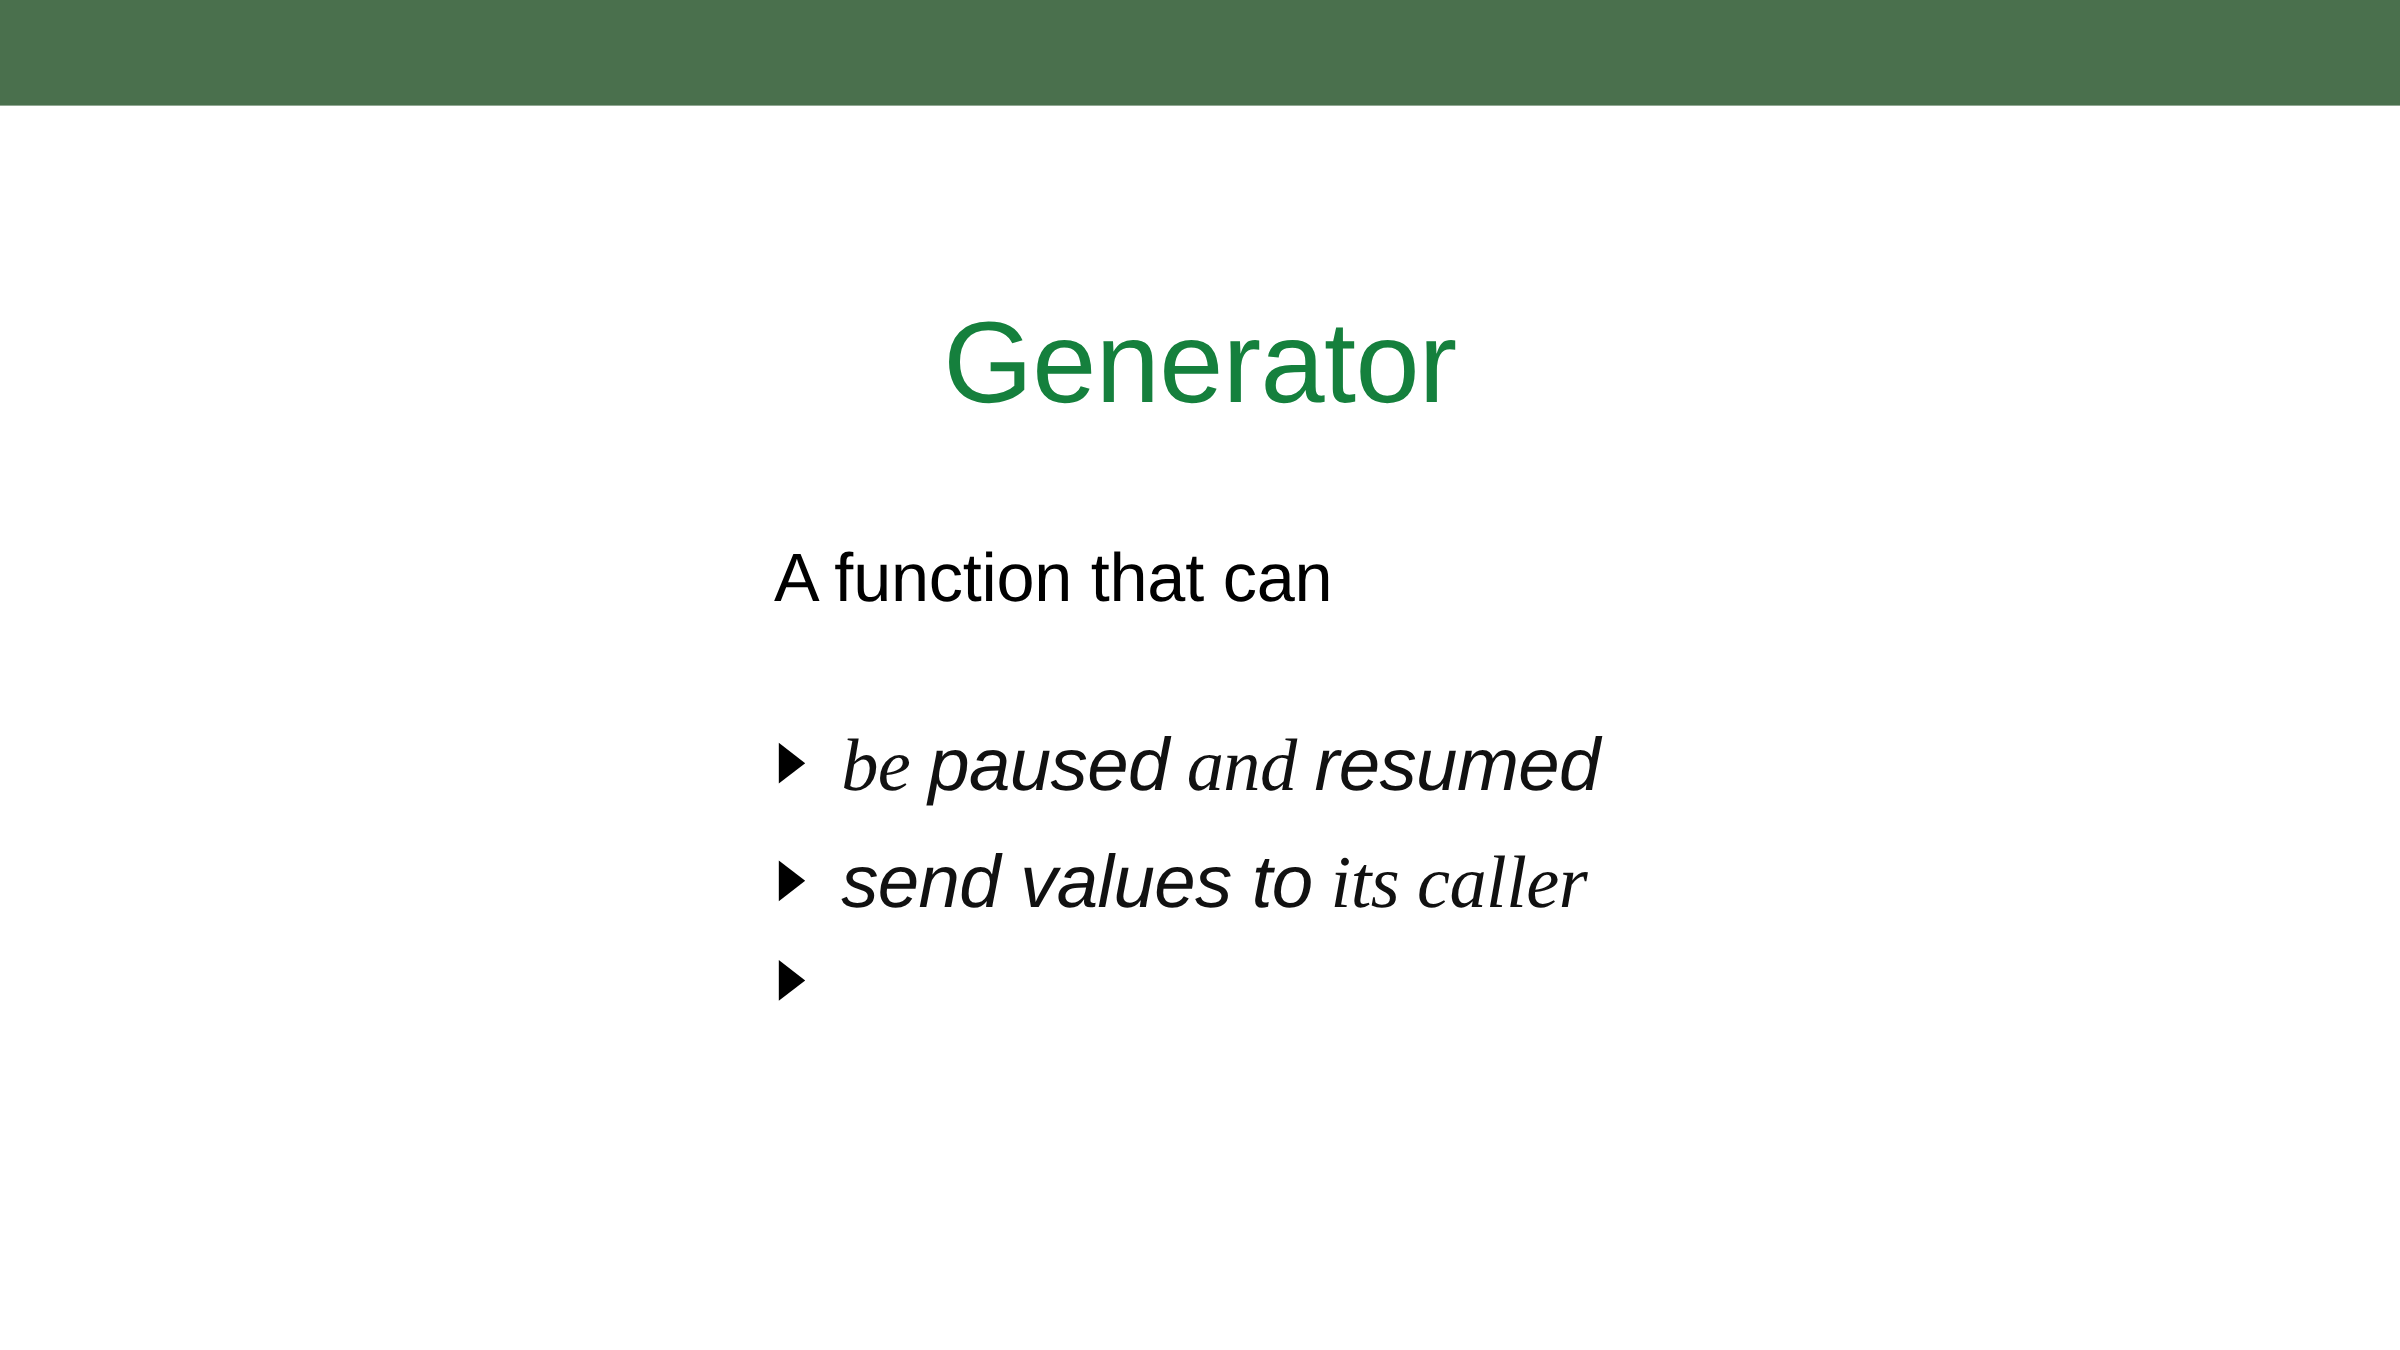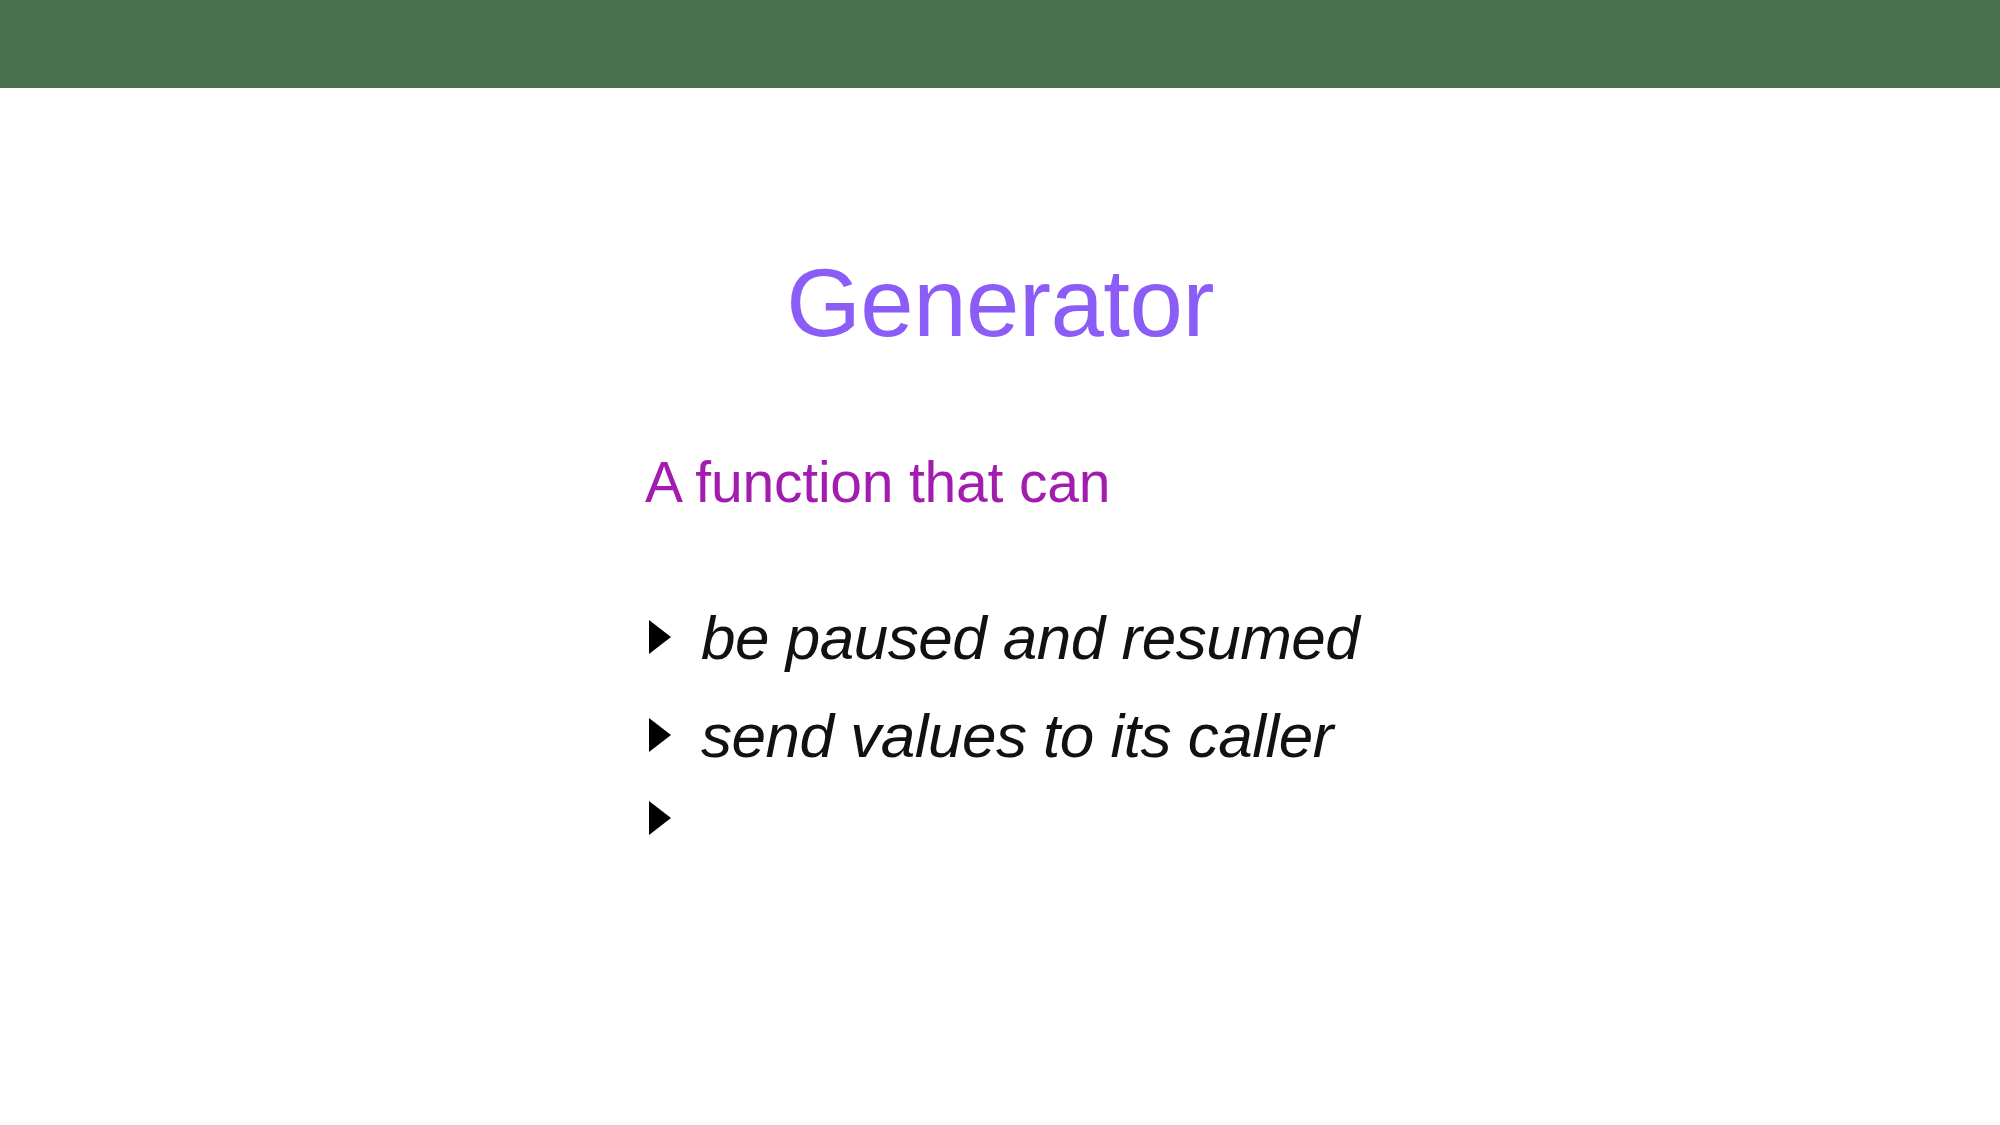--- a/index.html
+++ b/index.html
@@ -37,39 +37,39 @@
     position: absolute;
     left: 0;
     top: 186px;
     width: 2000px;
     text-align: center;
     font-family: "Liberation Sans", sans-serif;
     font-weight: 300;
     font-size: 96px;
     line-height: 1.1;
     letter-spacing: -0.5px;
-    color: #8b5cf6;
+    color: #15803d;
     white-space: nowrap;
   }
 
   
   .body-block {
     position: absolute;
     left: 645px;
     top: 450px;
     width: 1250px;
   }
 
   .lead-line {
     font-family: "Liberation Sans", sans-serif;
     font-weight: 400;
     font-size: 57px;
     line-height: 1.15;
     letter-spacing: -0.2px;
-    color: #a21caf;
+    color: #000000;
     white-space: nowrap;
   }
 
   .bullet-list {
     margin: 0;
     padding: 0;
     list-style: none;
     position: absolute;
     left: 4px;
     top: 157px;
@@ -114,20 +114,21 @@
   }
 
   .bullet-text .em {
     font-weight: 400;
     font-style: italic;
   }
 
   .bullet-text .plain {
     font-weight: 400;
     font-style: italic;
+    font-family: Liberation Serif, serif;
   }
 </style>
 </head>
 <body>
 
 <div class="slide">
 
   <div class="top-band"></div>
 
   <h1 class="slide-title">Generator</h1>

